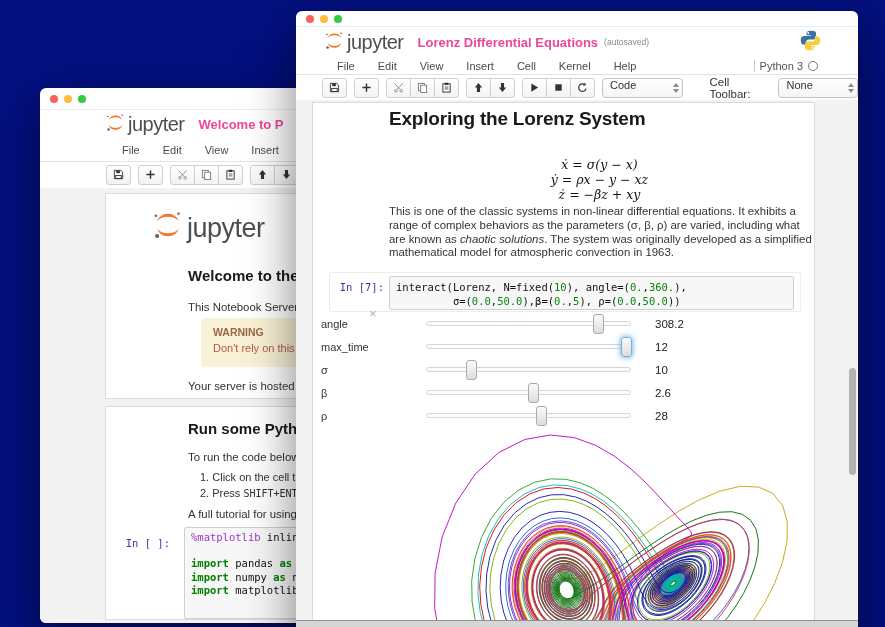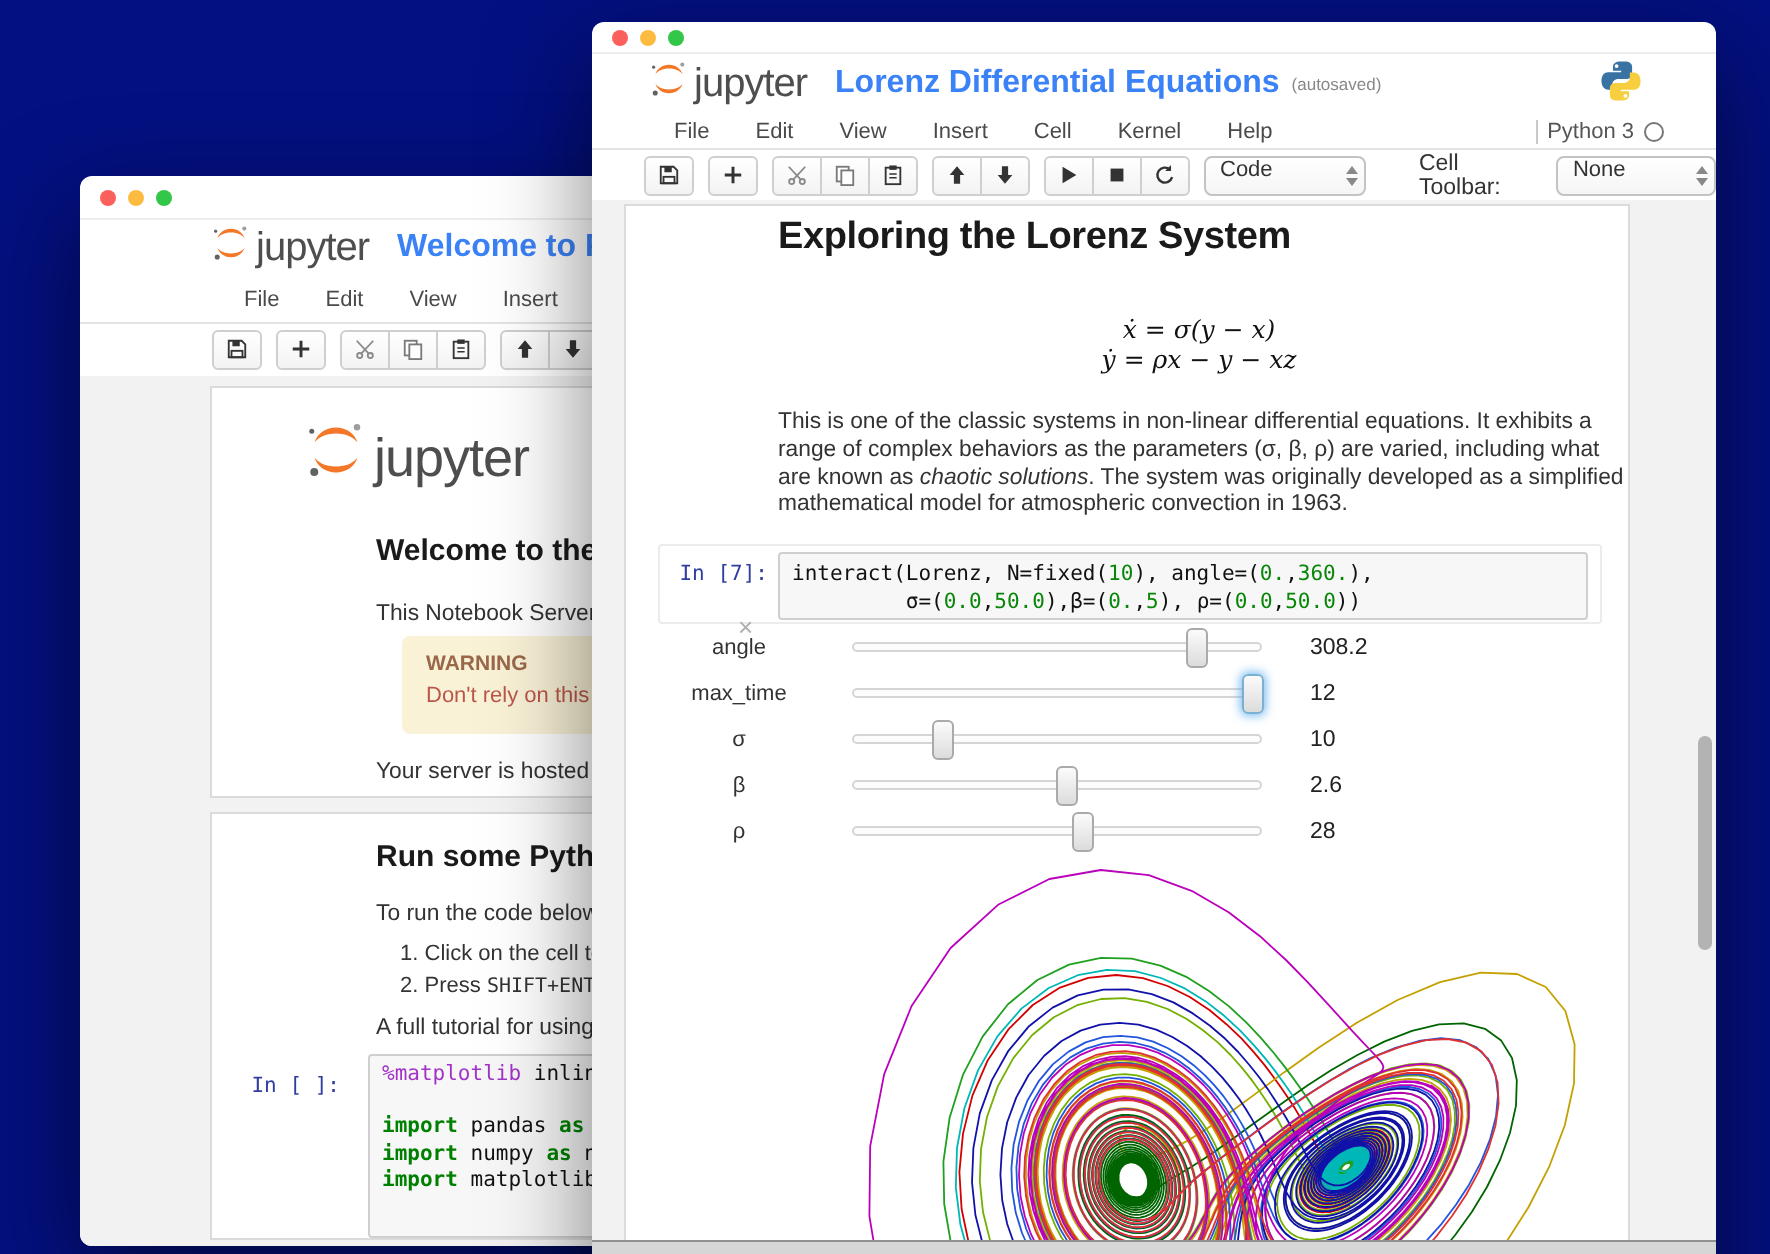--- a/index.html
+++ b/index.html
@@ -14,30 +14,30 @@
   .titlebar { height:16px; position:relative; border-bottom:1px solid #ededed; }
   #back-window .titlebar { height:22px; }
   .lights { position:absolute; left:10px; top:50%; transform:translateY(-50%); display:flex; gap:6px; }
   .light { width:8px; height:8px; border-radius:50%; }
 
   .nb-header { position:relative; display:flex; align-items:center; }
   #front-window .nb-header { height:30px; padding-left:29px; }
   #back-window  .nb-header { height:28px; padding-left:66px; }
   .logo-wrap { display:flex; align-items:flex-end; gap:3px; }
   .logo-text { font-size:20px; color:#4e4e4e; letter-spacing:-0.5px; }
-  .nb-title { font-size:16px; font-weight:bold; color:#3b82f6; margin-left:14px; }
+  .nb-title { font-size:13px; font-weight:bold; color:#ec4899; margin-left:14px; }
   .autosave { font-size:8.5px; color:#888; margin-left:6px; }
   .py-logo { position:absolute; right:36px; top:2px; }
 
   .menubar { display:flex; align-items:center; border-bottom:1px solid #e3e3e3; position:relative; }
   #front-window .menubar { height:18px; padding-left:41px; gap:23px; }
   #back-window  .menubar { height:24px; padding-left:82px; gap:23px; }
   .menu-items { display:flex; gap:23px; }
   .menu-item { font-size:11px; color:#4a4a4a; cursor:default; }
-  .kernel-ind { position:absolute; right:26px; display:flex; align-items:center; gap:5px; font-size:11px; color:#555;padding-left:36px; }
+  .kernel-ind { position:absolute; right:40px; display:flex; align-items:center; gap:5px; font-size:11px; color:#555;padding-left:36px; }
   .vbar { width:1px; height:12px; background:#c9c9c9; display:inline-block; }
   .kcirc { width:10px; height:10px; border:1px solid #777; border-radius:50%; display:inline-block; }
 
   .toolbar { display:flex; align-items:center; }
   #front-window .toolbar { height:26px; padding-left:26px; }
   #back-window  .toolbar { height:26px; padding-left:66px; }
   .btn-group { display:flex; margin-right:7px; }
   .tbtn { width:25px; height:20px; border:1px solid #cfcfcf; background:linear-gradient(#fff,#f3f3f3);
           display:flex; align-items:center; justify-content:center; margin-left:-1px; }
   .btn-group .tbtn:first-child { border-radius:3px 0 0 3px; margin-left:0; }
@@ -83,21 +83,21 @@
                 font-family:"DejaVu Sans Mono", monospace; font-size:10.5px; color:#111;
                 padding:3px 6px; white-space:pre; }
   #front-code { left:59px; top:3px; right:6px; height:34px; line-height:14px; }
   .cm-line { min-height:13px; }
   .tok-p { color:#111; } .tok-n { color:#088608; }
   .tok-k { color:#008000; font-weight:bold; } .tok-m { color:#a333c8; }
 
   #widget-close { position:absolute; left:56px; top:204px; font-size:13px; color:#b0b0b0; line-height:13px; }
   #sliders { position:absolute; left:8px; top:209px; }
   .slider-row { display:flex; align-items:center; height:23px; }
-  .s-label { width:105px; text-align:center; padding-right:8px; font-size:11px; color:#333; }
+  .s-label { width:105px; text-align:left; padding-right:8px; font-size:11px; color:#333; }
   .s-track { position:relative; width:205px; height:5px; border:1px solid #d5d5d5; border-radius:3px; background:#fcfcfc; }
   .s-handle { position:absolute; top:-8px; width:11px; height:20px; border:1px solid #aaa; border-radius:3px;
               background:linear-gradient(#fbfbfb,#dcdcdc); }
   .s-handle.focused { border-color:#7ab0d4; box-shadow:0 0 5px 1px rgba(82,168,236,.75); }
   .s-readout { margin-left:24px; font-size:11.5px; color:#222; }
 
   #lorenz-plot { position:absolute; left:72px; top:326px; width:452px; height:310px; }
 
   
   .big-logo { position:absolute; left:47px; top:16px; display:flex; align-items:flex-end; gap:4px; }
@@ -388,20 +388,21 @@
           <i class="dn"></i>
         </span>
     </span>
   </div>
   <div class="content">
     <div class="page" id="front-page">
       <div class="nb-h1">Exploring the Lorenz System</div>
       <div id="equations">
         <div>ẋ = σ(y − x)</div>
         <div>ẏ = ρx − y − xz</div>
+        <div>ż = −βz + xy</div>
       </div>
       <div class="nb-p" id="desc-p">
         <span>This is one of the classic systems in non-linear differential equations. It exhibits a range of complex behaviors as the parameters (σ, β, ρ) are varied, including what are known as </span><span class="em">chaotic solutions</span><span>. The system was originally developed as a simplified mathematical model for atmospheric convection in 1963.</span>
       </div>
       <div class="cell-box">
         <div class="prompt" id="front-prompt">In [7]:</div>
         <div class="code-input" id="front-code"><div class="cm-line"><span class="tok-p">interact(Lorenz, N=fixed(</span><span class="tok-n">10</span><span class="tok-p">), angle=(</span><span class="tok-n">0.</span><span class="tok-p">,</span><span class="tok-n">360.</span><span class="tok-p">),</span></div><div class="cm-line"><span class="tok-p">         σ=(</span><span class="tok-n">0.0</span><span class="tok-p">,</span><span class="tok-n">50.0</span><span class="tok-p">),β=(</span><span class="tok-n">0.</span><span class="tok-p">,</span><span class="tok-n">5</span><span class="tok-p">), ρ=(</span><span class="tok-n">0.0</span><span class="tok-p">,</span><span class="tok-n">50.0</span><span class="tok-p">))</span></div></div>
       </div>
       <div id="widget-close">×</div>
       <div id="sliders">

